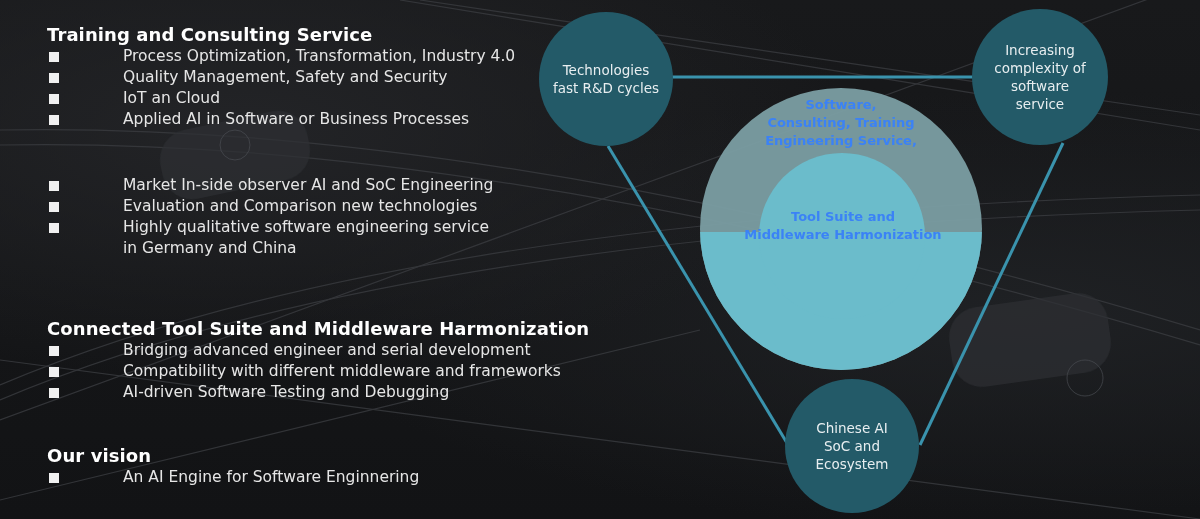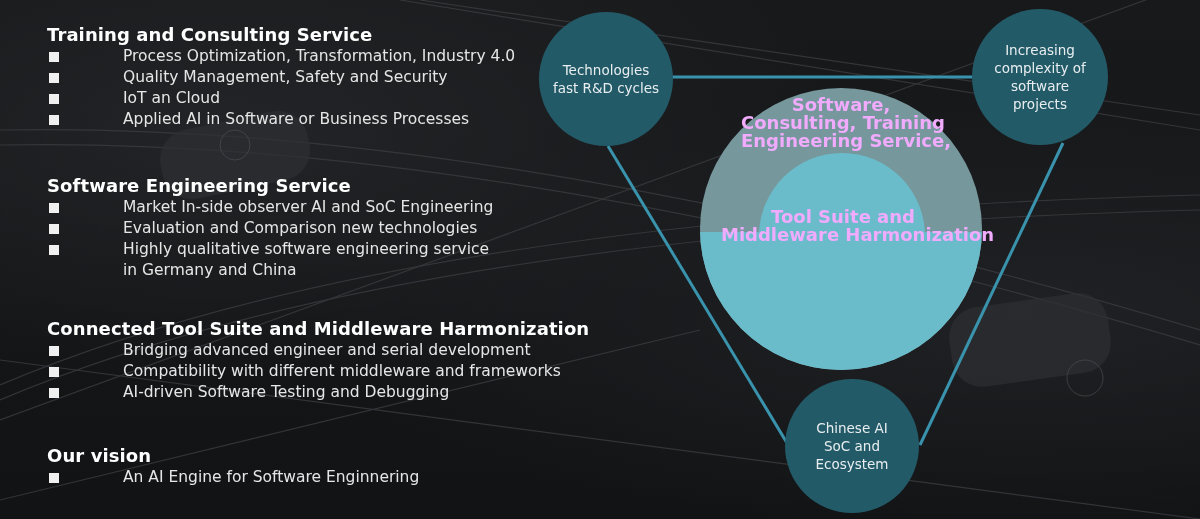--- a/index.html
+++ b/index.html
@@ -33,22 +33,22 @@
     }
     .section li .txt { display: block; margin-left: 47px; }
     .diagram { position: absolute; left: 0; top: 0; width: 1200px; height: 519px; }
     .node {
       position: absolute; border-radius: 50%;
       display: flex; align-items: center; justify-content: center; text-align: center;
       background: #235a68; color: #e8eef0; font-size: 13.5px; line-height: 18px;
     }
     .node span { display: block; }
     .big-label {
-      position: absolute; text-align: center; color: #f0abfc; font-weight: bold;
-      font-size: 18px; line-height: 18px; white-space: nowrap;
+      position: absolute; text-align: center; color: #3b82f6; font-weight: bold;
+      font-size: 13px; line-height: 18px; white-space: nowrap;
     }
   </style>
 </head>
 <body>
 
 <div class="bg"></div>
 
 <svg class="deco" width="1200" height="519">
   <g stroke="#3a3c40" stroke-width="1.2" fill="none" opacity="0.8">
     <path d="M0 420 L1200 -20"></path>
@@ -88,21 +88,20 @@
           <span class="txt">IoT an Cloud</span>
         </li>
       <li>
           <span class="sq"></span>
           <span class="txt">Applied AI in Software or Business Processes</span>
         </li>
     </ul>
   </div>
 
   <div class="section" style="top:175px;">
-    <h2>Software Engineering Service</h2>
     <ul>
       <li>
           <span class="sq"></span>
           <span class="txt">Market In-side observer AI and SoC Engineering</span>
         </li>
       <li>
           <span class="sq"></span>
           <span class="txt">Evaluation and Comparison new technologies</span>
         </li>
       <li>
@@ -180,21 +179,21 @@
       <span>Technologies</span>
       <span>fast R&amp;D cycles</span>
     </div>
   </div>
 
   <div class="node" style="left:972px; top:9px; width:136px; height:136px;">
     <div>
       <span>Increasing</span>
       <span>complexity of</span>
       <span>software</span>
-      <span>projects</span>
+      <span>service</span>
     </div>
   </div>
 
   <div class="node" style="left:785px; top:379px; width:134px; height:134px;">
     <div>
       <span>Chinese AI</span>
       <span>SoC and</span>
       <span>Ecosystem</span>
     </div>
   </div>

